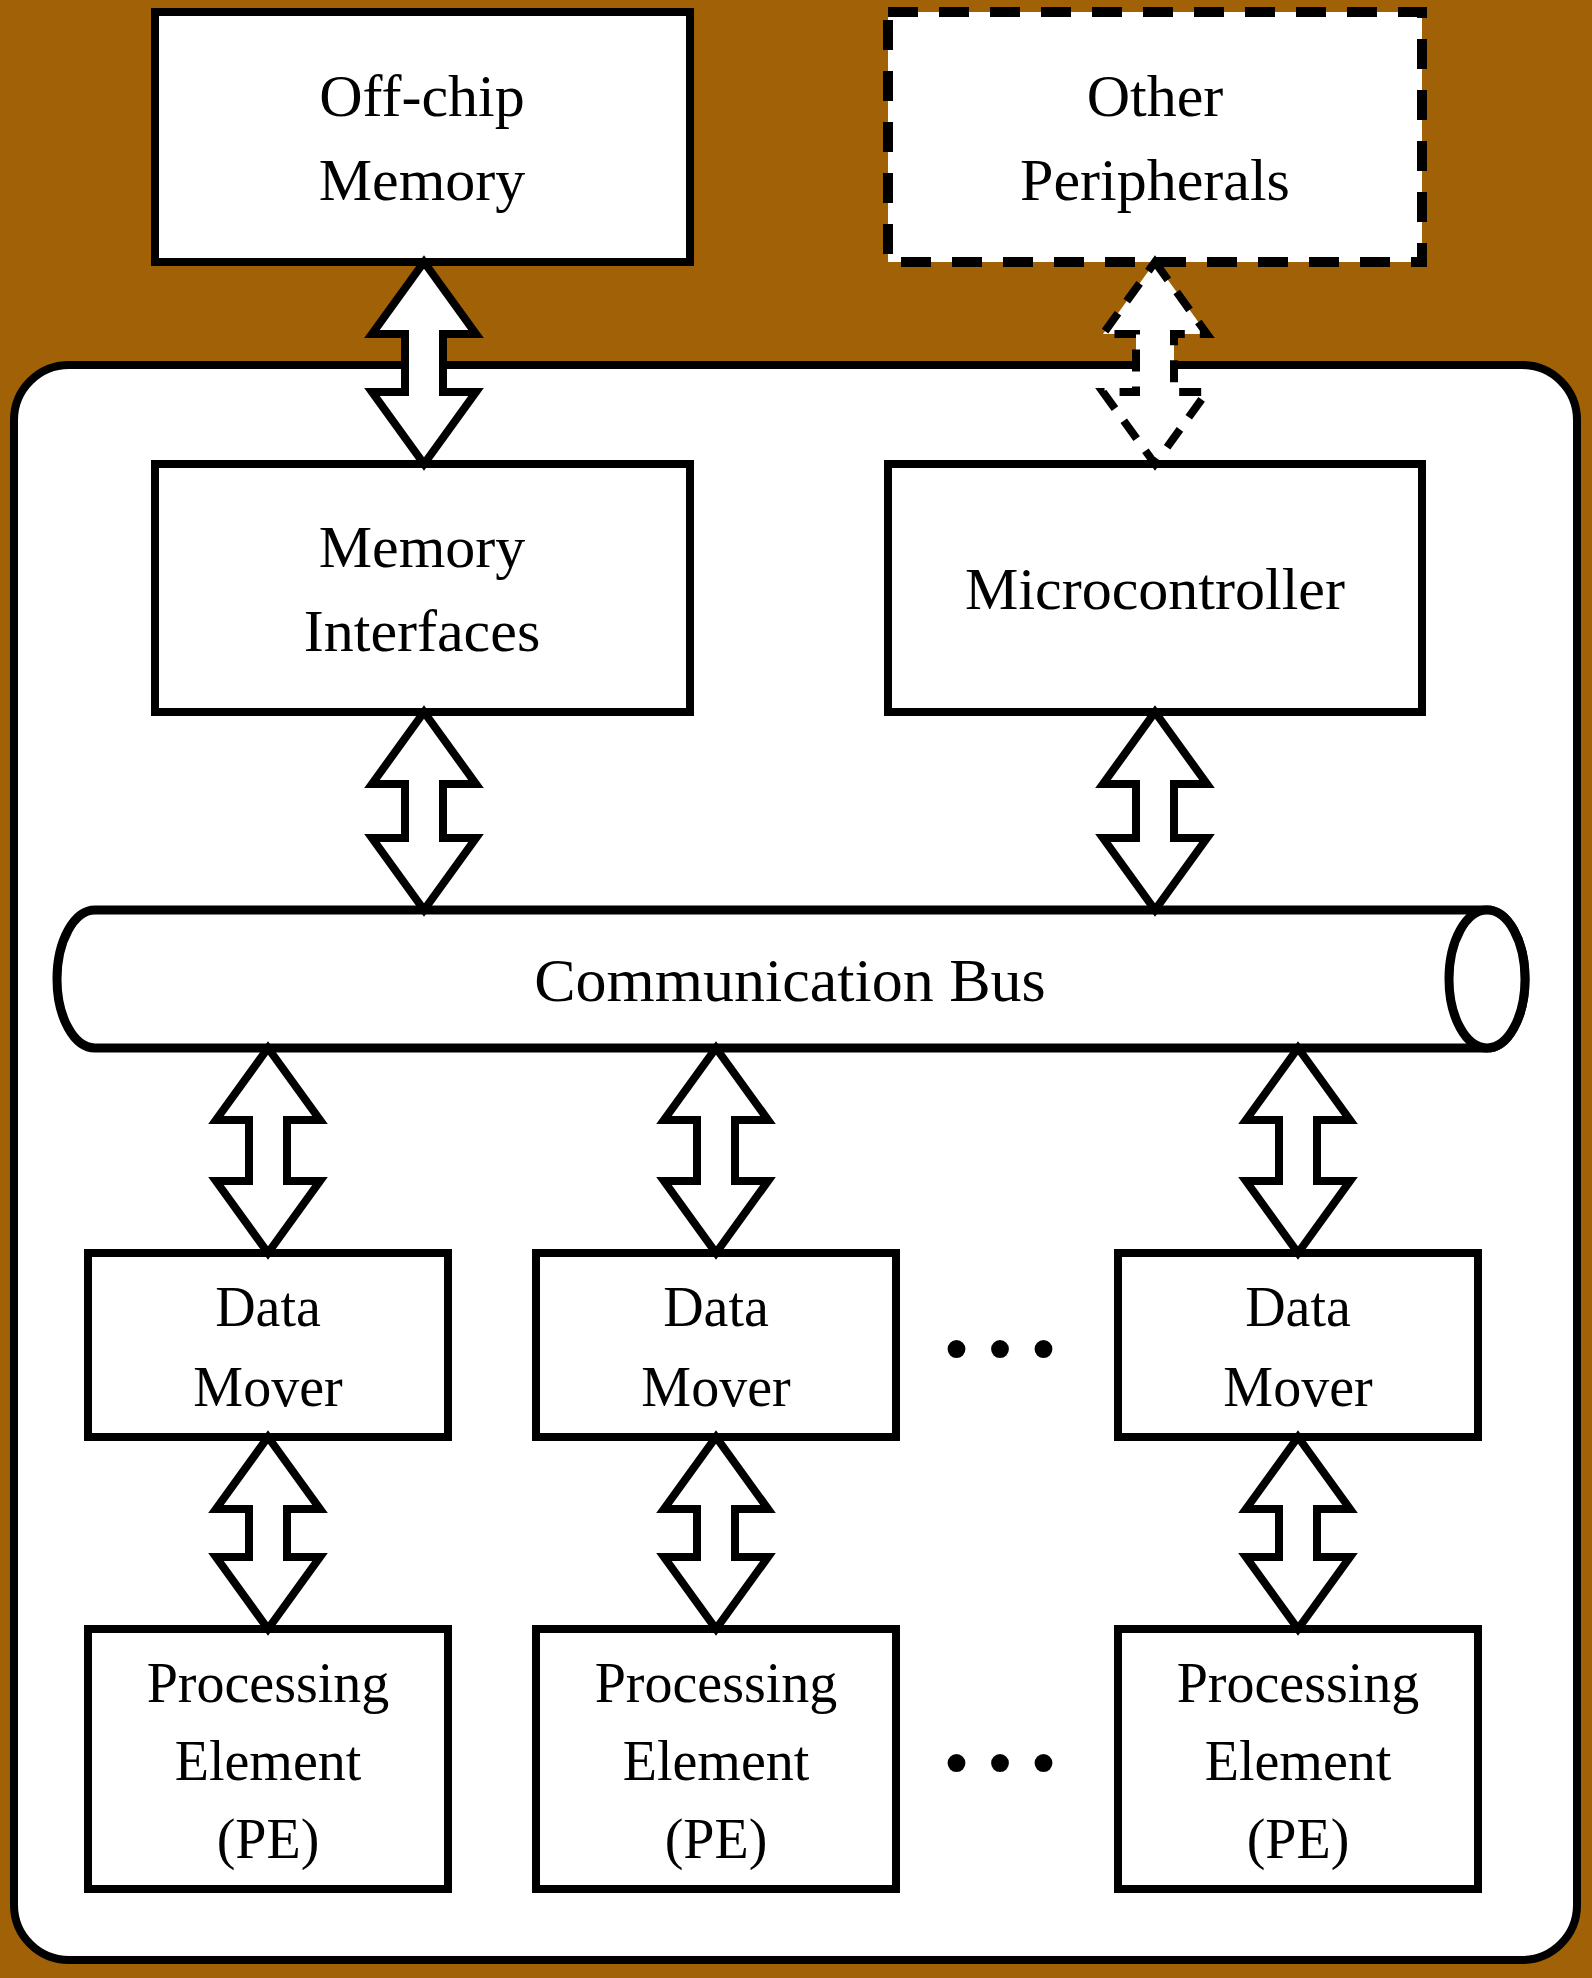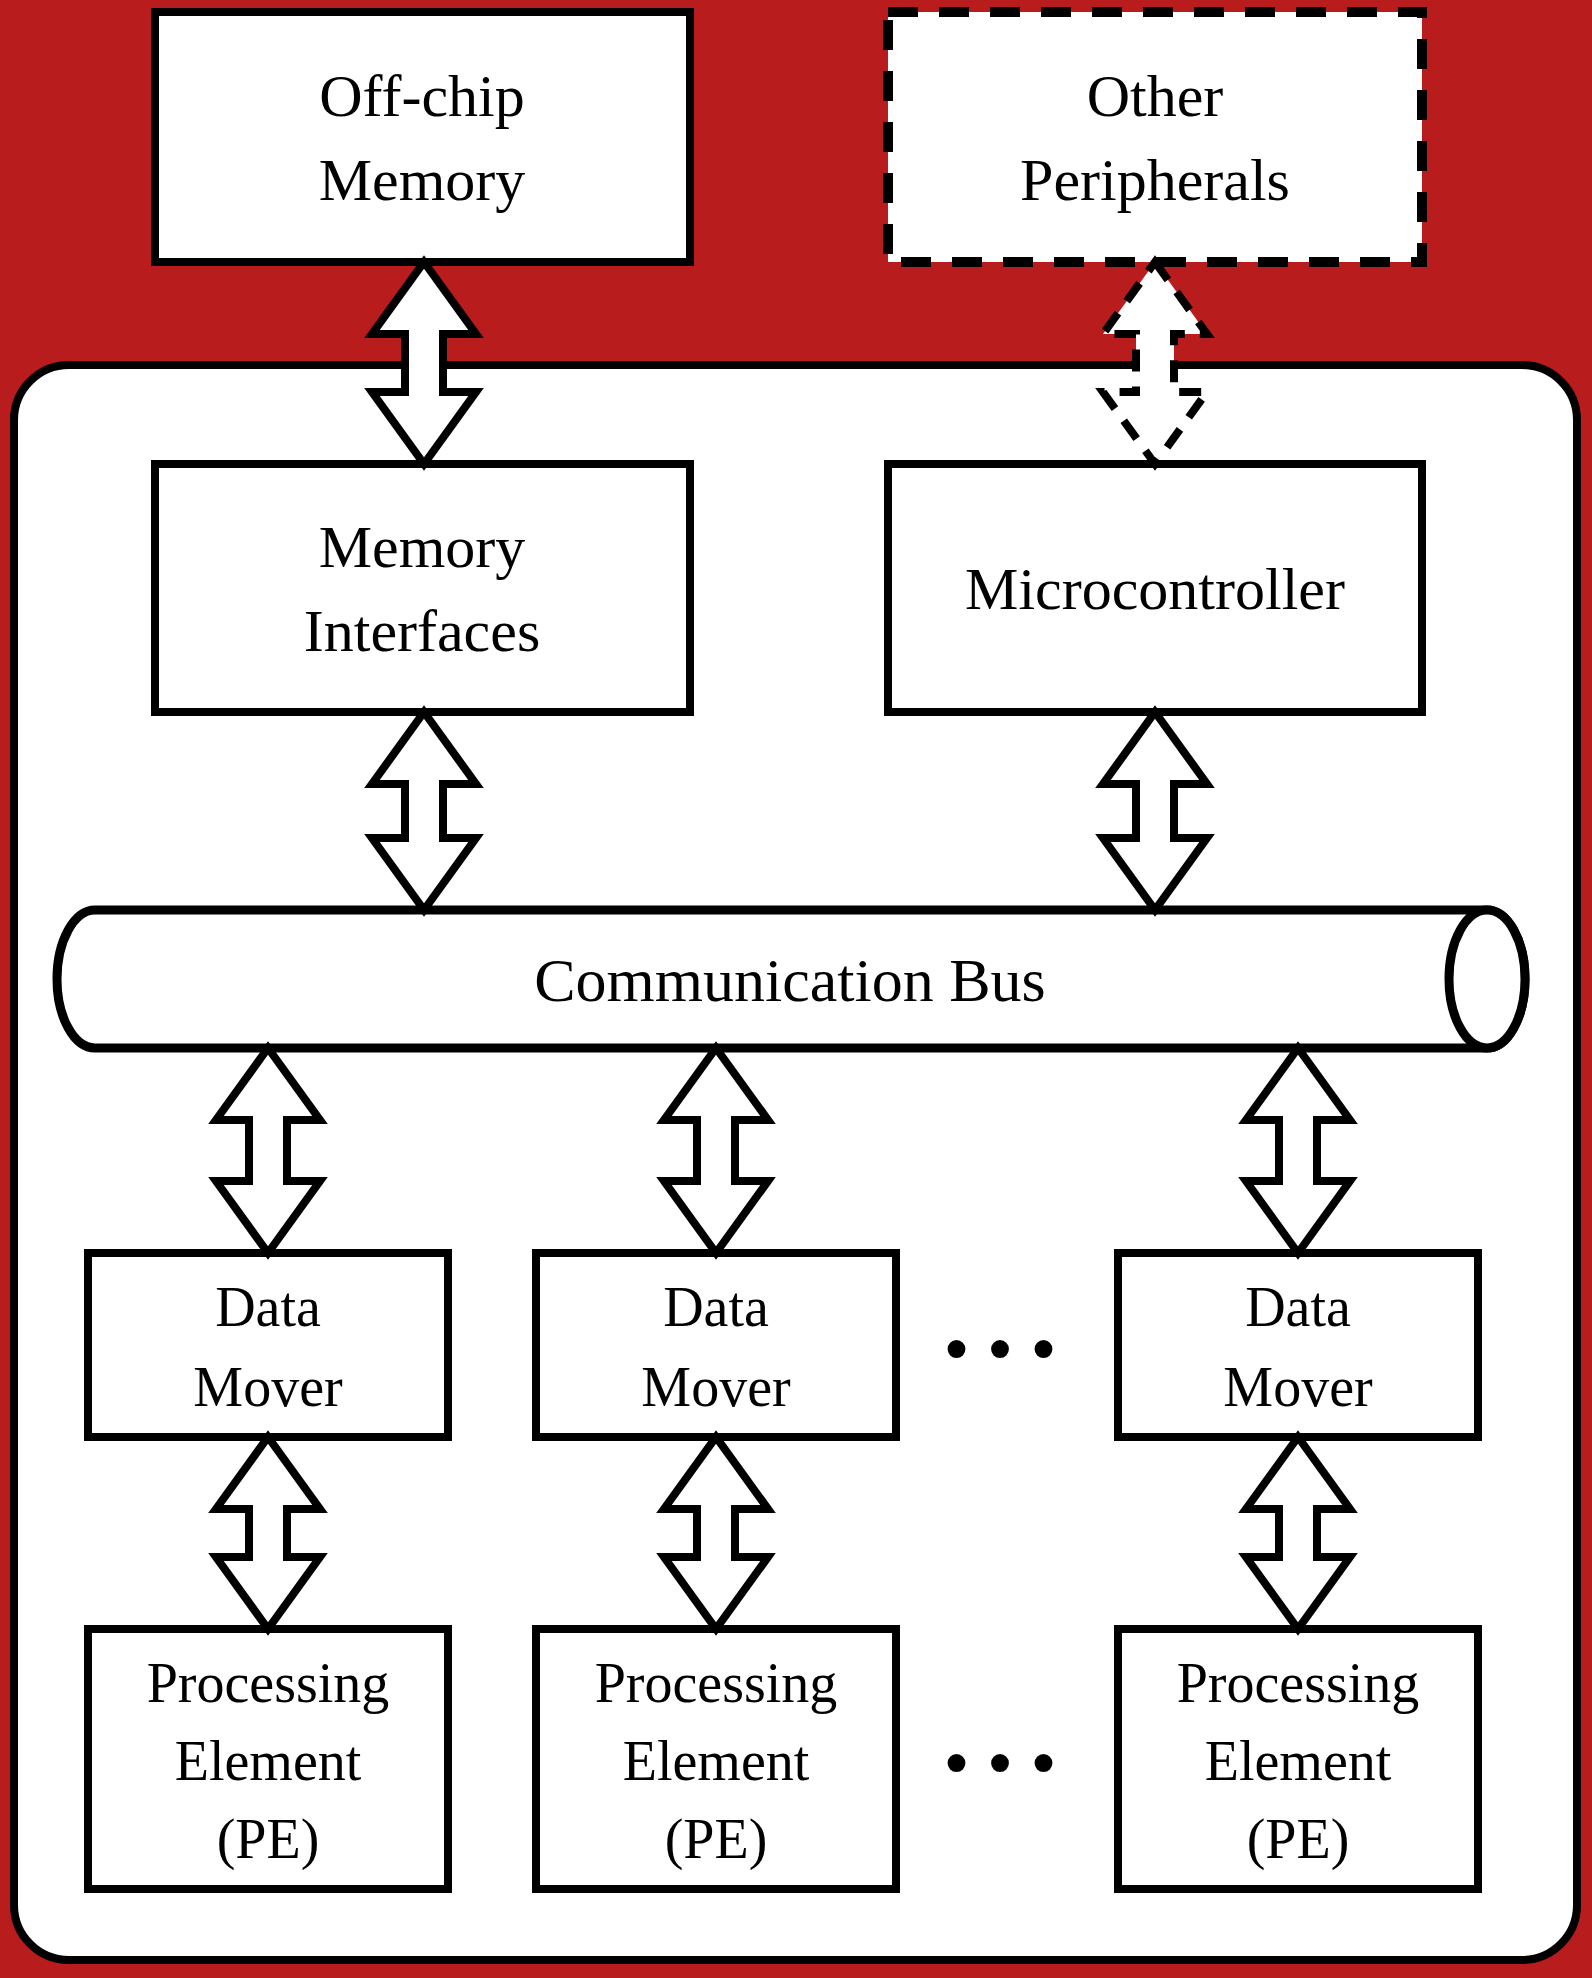--- a/index.html
+++ b/index.html
@@ -3,21 +3,21 @@
 <meta charset="utf-8">
 <style>
   html, body {
     margin: 0;
     padding: 0;
     background: #ffffff;
   }
   .diagram-wrap {
     width: 1592px;
     height: 1978px;
-    background: #b91c1c;
+    background: #a16207;
     position: relative;
   }
   svg {
     display: block;
   }
   .box-label {
     font-family: "Liberation Serif", "DejaVu Serif", serif;
     font-size: 60px;
     fill: #000000;
   }

